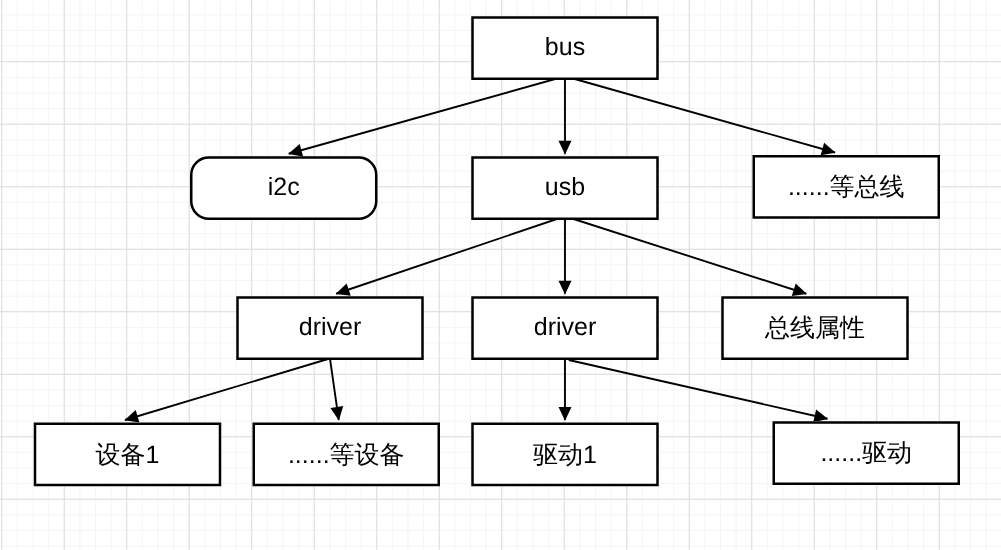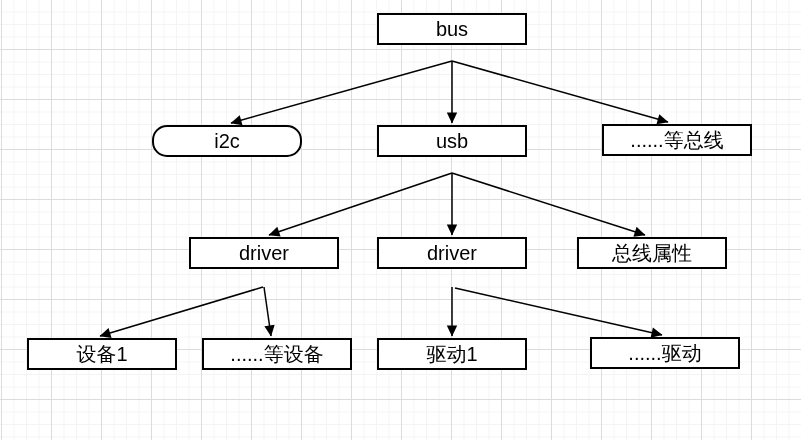--- a/index.html
+++ b/index.html
@@ -29,42 +29,42 @@
   }
   .edge {
     stroke: #000000;
     stroke-width: 1.5;
     fill: none;
   }
   .node {
     position: absolute;
     box-sizing: border-box;
     width: 150px;
-    height: 32px;
+    height: 51px;
     background: #ffffff;
     border: 2px solid #000000;
     display: flex;
     align-items: center;
     justify-content: center;
     font-size: 20px;
     color: #000000;
     white-space: nowrap;
   }
   
   #node-bus           { left: 377px; top:  13px; }
   #node-i2c           { left: 152px; top: 125px; border-radius: 15px; }
   #node-usb           { left: 377px; top: 125px; text-align: center; }
   #node-other-buses   { left: 602px; top: 124px; }
   #node-device        { left: 189px; top: 237px; }
   #node-driver        { left: 377px; top: 237px; }
   #node-bus-attrs     { left: 577px; top: 237px; }
   #node-device1       { left:  27px; top: 338px; }
   #node-other-devices { left: 202px; top: 338px; }
   #node-driver1       { left: 377px; top: 338px; }
-  #node-other-drivers { left: 590px; top: 337px; }
+  #node-other-drivers { left: 618px; top: 337px; }
 </style>
 </head>
 <body>
 
 <div class="canvas">
 
   <svg class="edges" viewBox="0 0 801 440" xmlns="http://www.w3.org/2000/svg">
     <defs>
       <marker id="arrow" viewBox="0 0 12 12" refX="11" refY="6" markerWidth="12" markerHeight="12" markerUnits="userSpaceOnUse" orient="auto">
         <path d="M0.5,0.8 L11.5,6 L0.5,11.2 Z" fill="#000000"></path>

